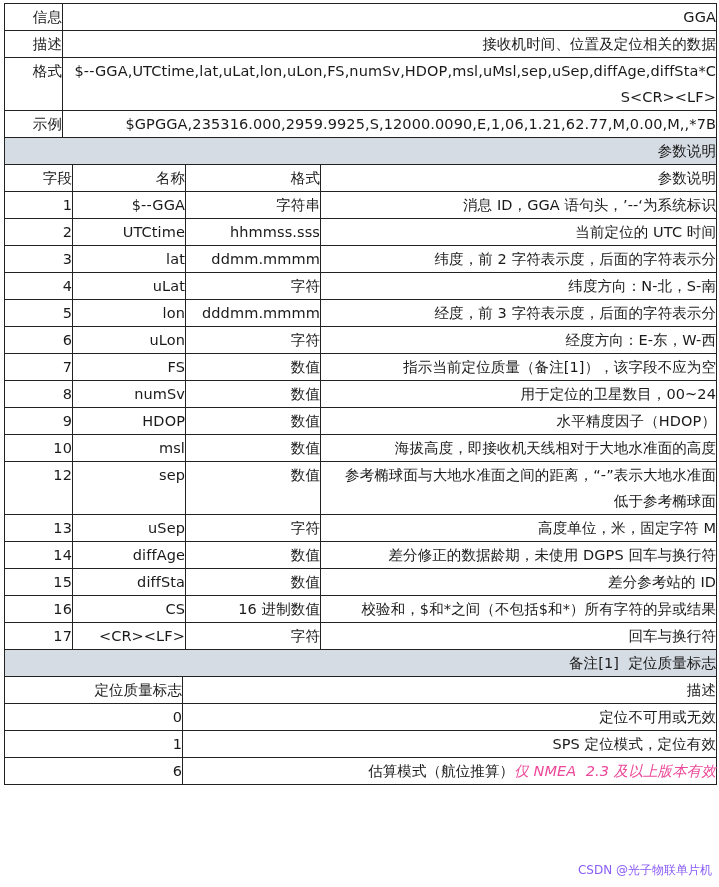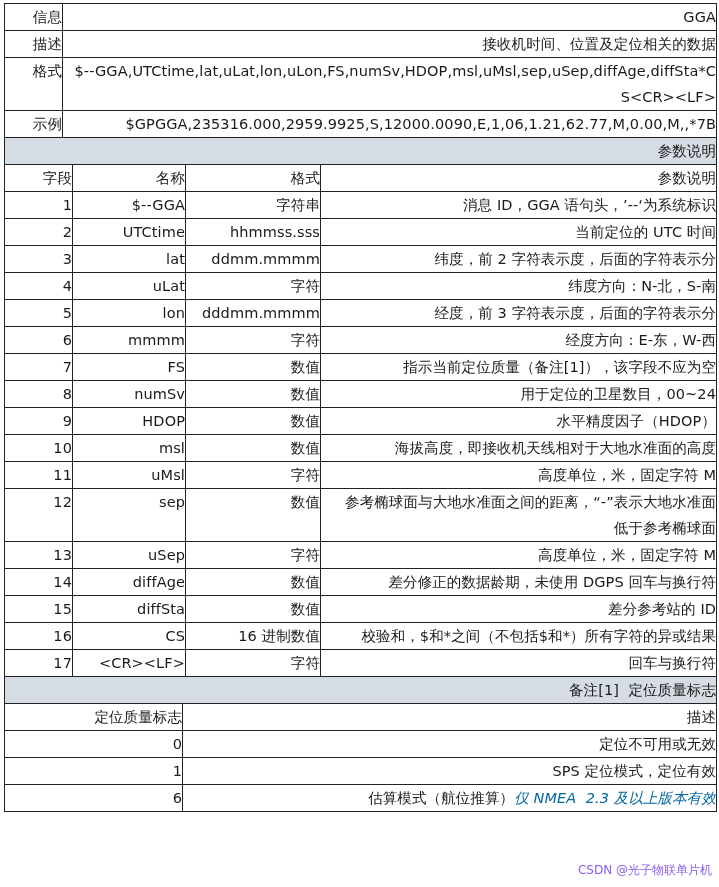--- a/index.html
+++ b/index.html
@@ -4,21 +4,21 @@
 <style>
   html, body { margin: 0; padding: 0; background: #ffffff; }
   body { width: 719px; height: 887px; overflow: hidden; position: relative;
          font-family: "DejaVu Sans", "Liberation Sans", sans-serif; color: #1a1a1a; }
   .doc { position: absolute; left: 4px; top: 3px; width: 712px; }
   table { border-collapse: collapse; width: 712px; table-layout: fixed; text-align: right; }
   td { border: 1px solid #222; font-size: 14.5px; line-height: 26px; padding: 0 0 0 10px;
        vertical-align: top; word-break: break-all; letter-spacing: 0.1px; }
   .t1 td.k { width: 48px; }
   .section td { background: #d5dce3; }
-  .red { color: #0369a1; font-style: italic; }
+  .red { color: #ec4899; font-style: italic; }
   .wm { position: absolute; right: 7px; bottom: 8px; font-size: 12px; color: #8b5cf6;
         font-family: "DejaVu Sans", sans-serif; }
 </style>
 </head>
 <body>
 
 <div class="doc">
 
   <table class="t1">
     <colgroup>
@@ -87,21 +87,21 @@
           <td>纬度方向：N-北，S-南</td>
         </tr>
         <tr>
           <td>5</td>
           <td>lon</td>
           <td>dddmm.mmmm</td>
           <td>经度，前 3 字符表示度，后面的字符表示分</td>
         </tr>
         <tr>
           <td>6</td>
-          <td>mmmm</td>
+          <td>uLon</td>
           <td>字符</td>
           <td>经度方向：E-东，W-西</td>
         </tr>
         <tr>
           <td>7</td>
           <td>FS</td>
           <td>数值</td>
           <td>指示当前定位质量（备注[1]），该字段不应为空</td>
         </tr>
         <tr>
@@ -114,26 +114,20 @@
           <td>9</td>
           <td>HDOP</td>
           <td>数值</td>
           <td>水平精度因子（HDOP）</td>
         </tr>
         <tr>
           <td>10</td>
           <td>msl</td>
           <td>数值</td>
           <td>海拔高度，即接收机天线相对于大地水准面的高度</td>
-        </tr>
-        <tr>
-          <td>11</td>
-          <td>uMsl</td>
-          <td>字符</td>
-          <td>高度单位，米，固定字符 M</td>
         </tr>
         <tr>
           <td>12</td>
           <td>sep</td>
           <td>数值</td>
           <td>参考椭球面与大地水准面之间的距离，“-”表示大地水准面低于参考椭球面</td>
         </tr>
         <tr>
           <td>13</td>
           <td>uSep</td>

